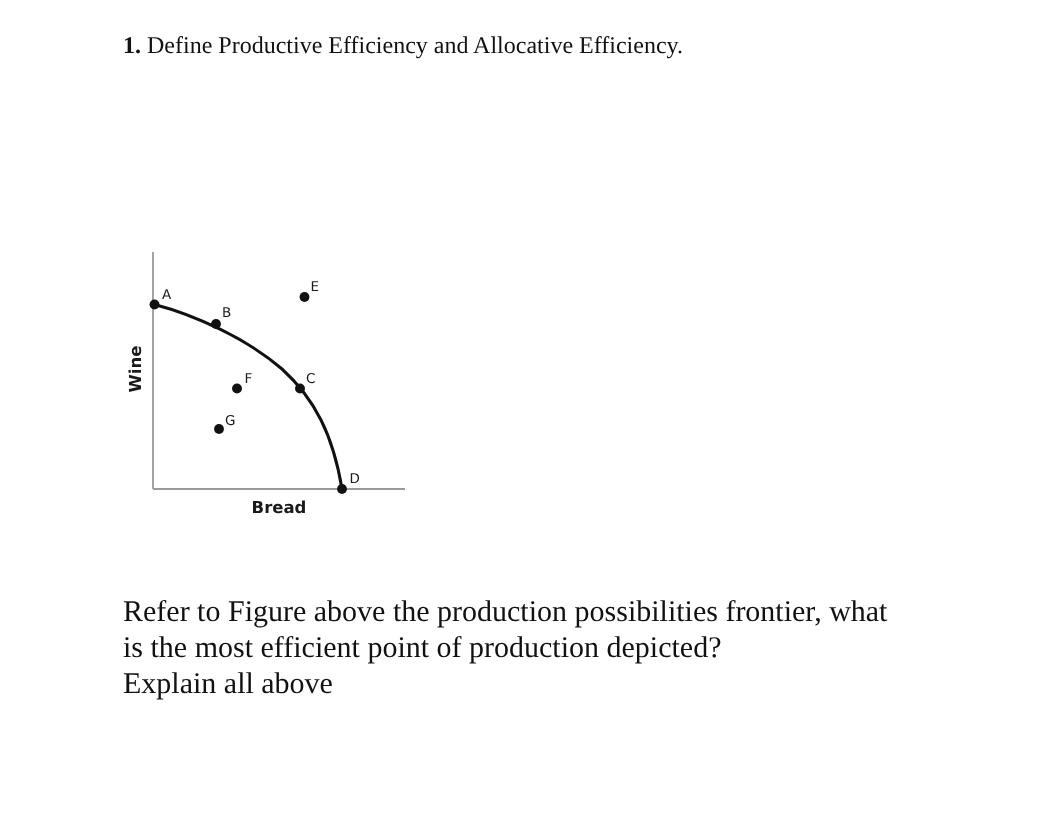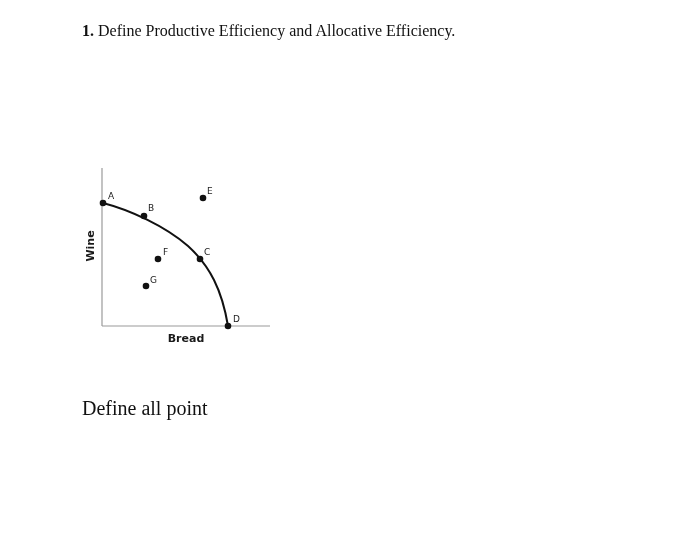--- a/index.html
+++ b/index.html
@@ -103,14 +103,16 @@
       <circle cx="76" cy="126" r="3.3" fill="#111"></circle>
       <text class="point-label" x="80" y="123">G</text>
     </g>
 
     <text class="axis-label" x="24" y="86" text-anchor="middle" transform="rotate(-90 24 86)" dy="0">Wine</text>
     <text class="axis-label" x="116" y="182" text-anchor="middle">Bread</text>
   </svg>
 </div>
 
 <div class="question-body">
-  <div>Define all point</div>
+  <div>Refer to Figure above the production possibilities frontier, what</div>
+  <div>is the most efficient point of production depicted?</div>
+  <div>Explain all above</div>
 </div>
 
 </body></html>

